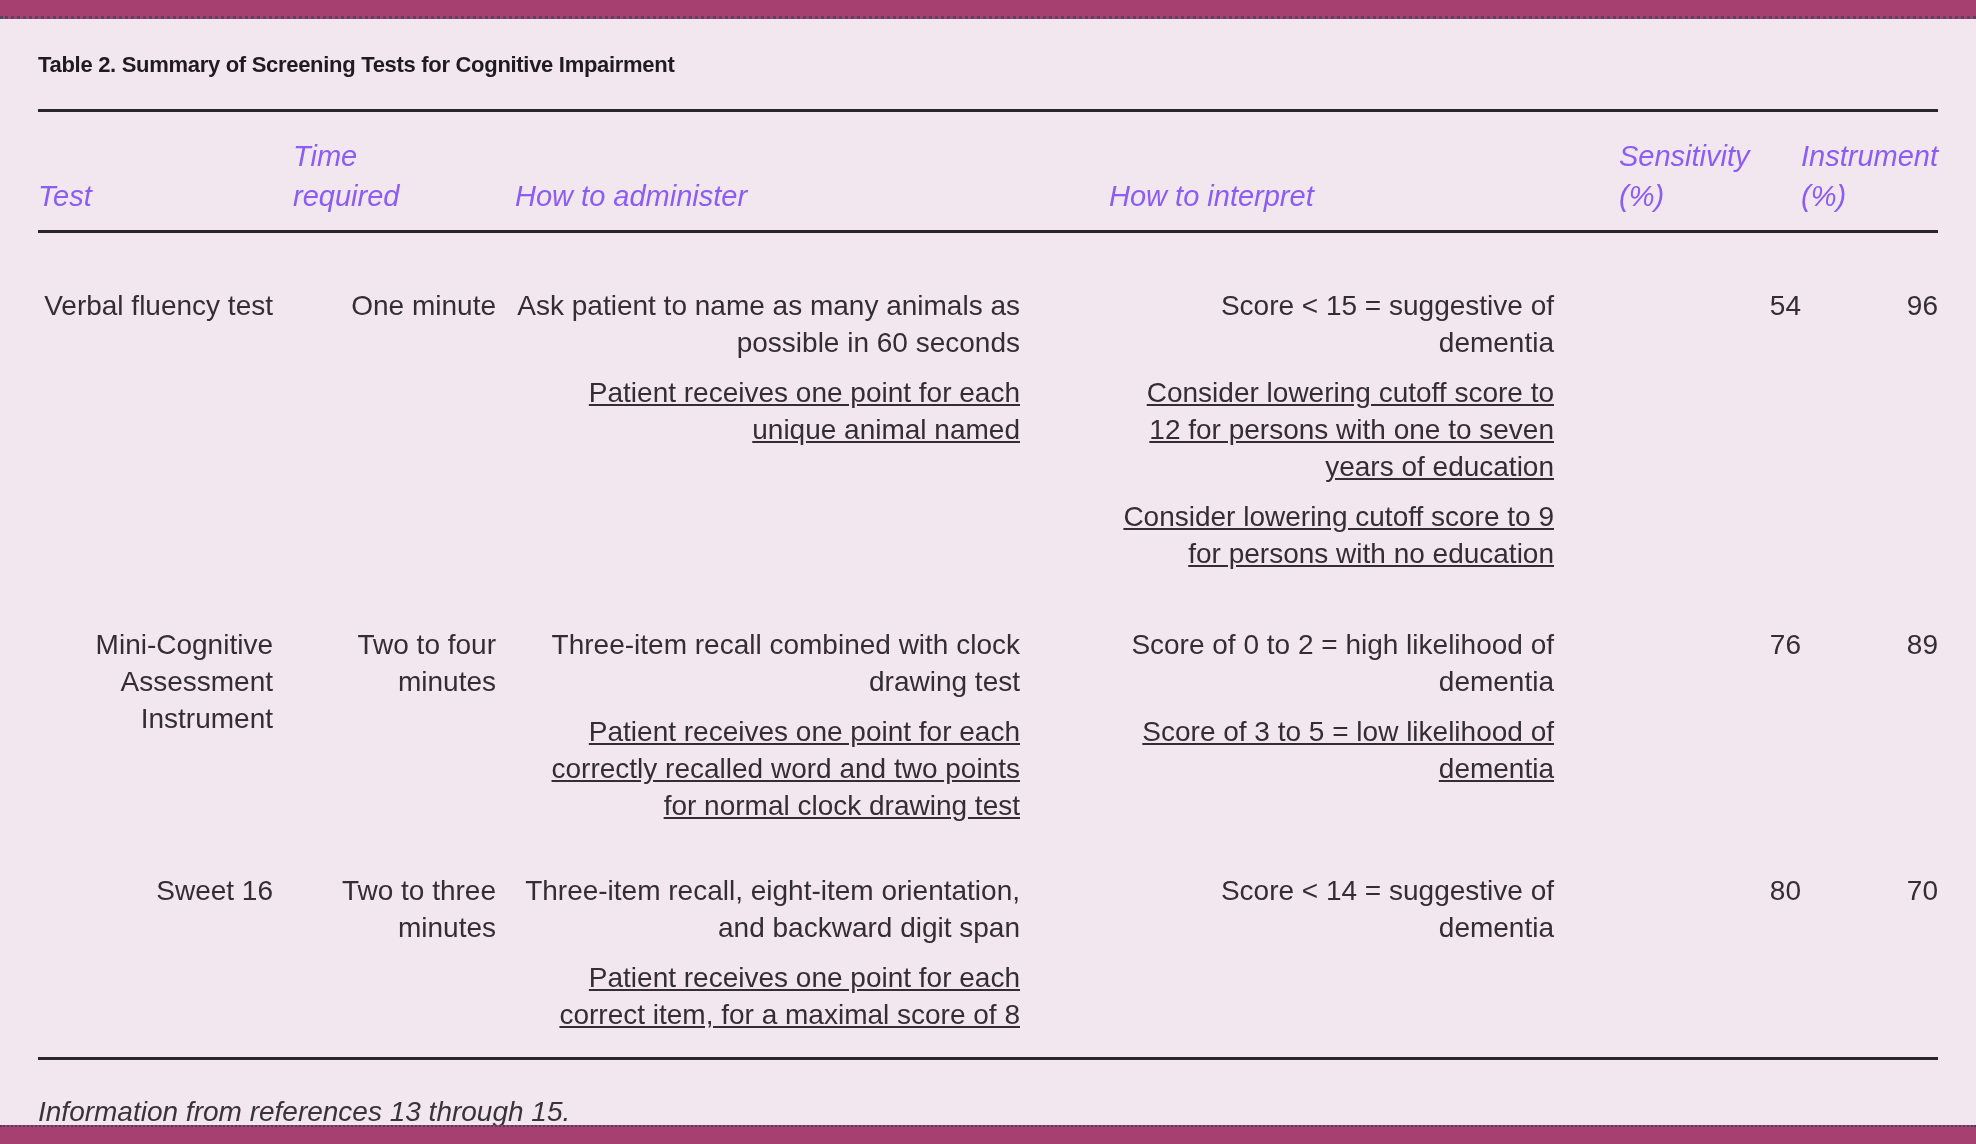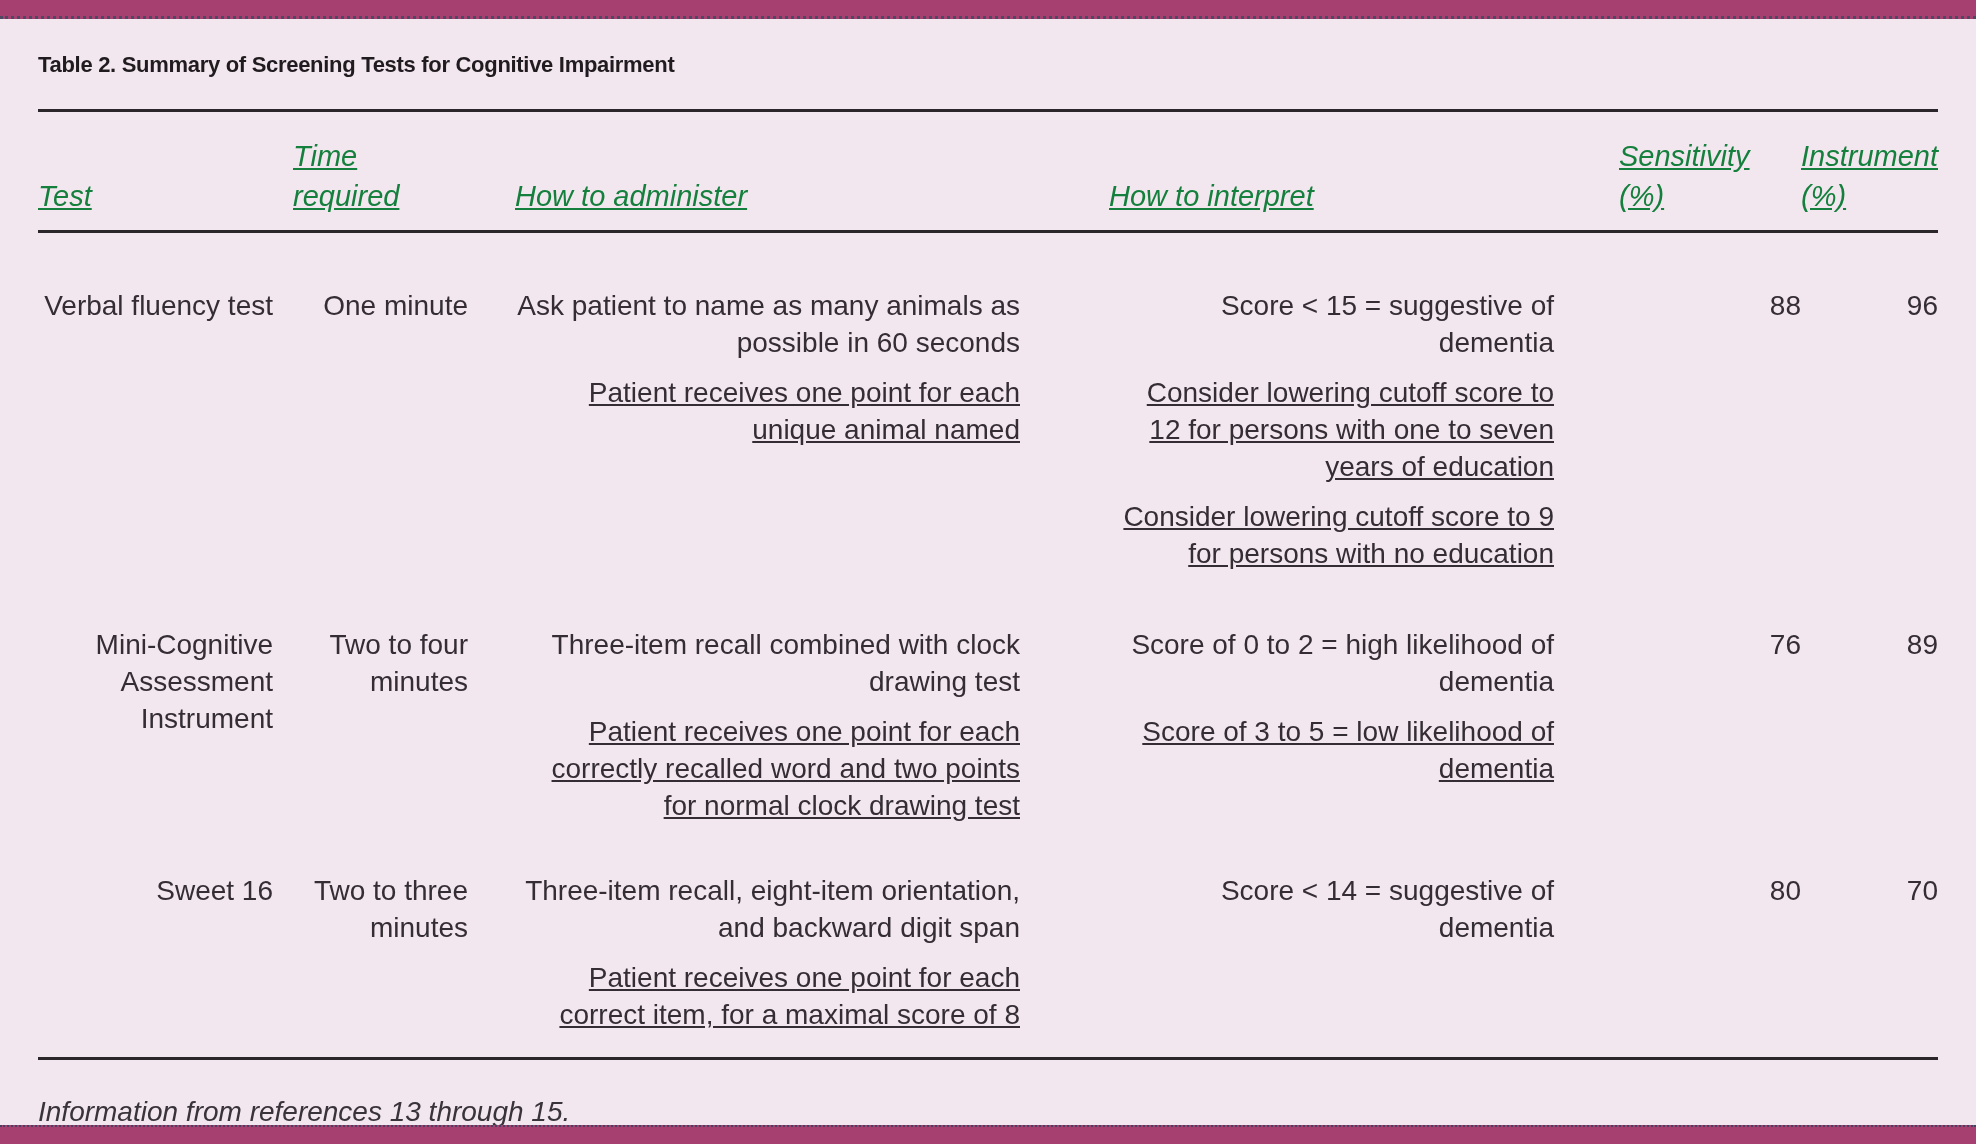--- a/index.html
+++ b/index.html
@@ -44,39 +44,38 @@
     width: 1900px;
     margin: 0 38px;
     border-collapse: collapse;
     table-layout: fixed;
   }
   thead th {
     font-weight: 400;
     font-style: italic;
     font-size: 29px;
     line-height: 40px;
-    color: #15803d;
+    color: #8b5cf6;
     text-align: left;
     vertical-align: bottom;
     padding: 24px 0 14px 0;
     border-bottom: 3px solid #2b2629;
-    text-decoration: underline;
   }
   tbody td {
     vertical-align: top;
     font-size: 28px;
     line-height: 37px;
     padding: 54px 0 0 0;
     text-align: right;
   }
   tbody tr.r3 td { padding-top: 48px; padding-bottom: 24px; }
 
   
   td.c1 .txt { width: 235px; }
-  td.c2 .txt { width: 175px; }
+  td.c2 .txt { width: 175px; margin-left: 28px; }
   td.c3 .txt { width: 505px; }
   td.c4 .txt { width: 445px; }
 
   .para { padding-left: 28px; text-indent: -28px; }
   .para + .para { margin-top: 13px; text-decoration: underline; }
 
   .num { font-size: 28px; }
 
   .foot-rule {
     margin: 0 38px;
@@ -151,21 +150,21 @@
           <div class="para">Patient receives one point for each unique animal named</div>
         </div>
       </td>
       <td class="c4">
         <div class="txt">
           <div class="para">Score &lt; 15 = suggestive of dementia</div>
           <div class="para">Consider lowering cutoff score to 12 for persons with one to seven years of education</div>
           <div class="para">Consider lowering cutoff score to 9 for persons with no education</div>
         </div>
       </td>
-      <td class="c5 num">88</td>
+      <td class="c5 num">54</td>
       <td class="c6 num">96</td>
     </tr>
 
     <tr class="r2">
       <td class="c1">
         <div class="txt">
             <div class="para">Mini-Cognitive Assessment Instrument</div>
           </div>
       </td>
       <td class="c2">

